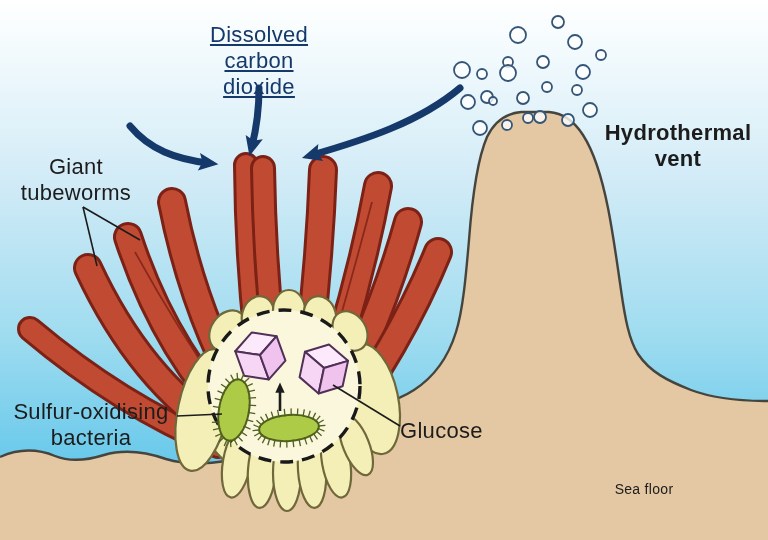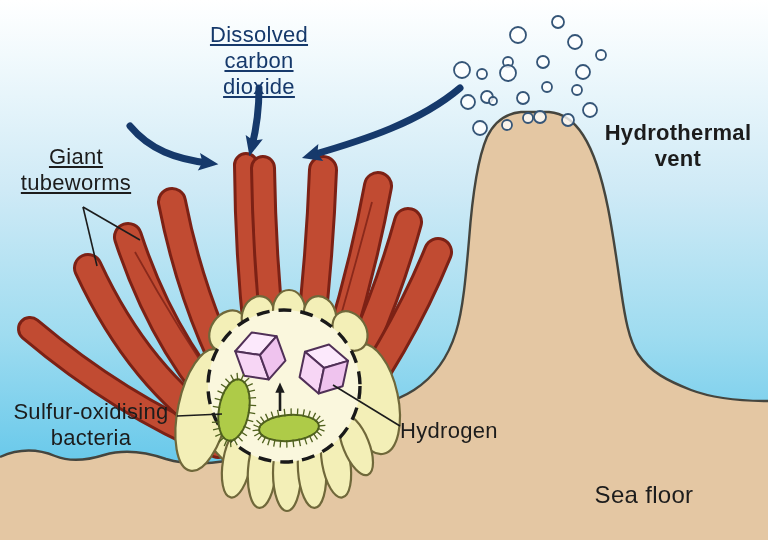--- a/index.html
+++ b/index.html
@@ -10,21 +10,21 @@
       var(--water-top,#ffffff) 0%, #f2fafd 10%, #cfeaf6 35%,
       #9fdcf0 62%, #63c7ea 88%, var(--water-bottom,#4fc0e8) 100%);
   }
   #art{position:absolute;left:0;top:0;width:768px;height:540px;}
   .lbl{
     position:absolute;white-space:pre-line;text-align:center;
     line-height:1.18;font-size:22px;letter-spacing:0.3px;
     color:var(--label-black,#1c1c1c);z-index:5;
   }
   .lbl.navy{color:var(--label-navy,#16396b);}
-  .lbl.small{font-size:24px;}
+  .lbl.small{font-size:14px;}
   .tube-o{fill:none;stroke:var(--tube-outline,#7c2115);stroke-width:30;stroke-linecap:round;}
   .tube-f{fill:none;stroke:var(--tube-red,#c14b32);stroke-width:24;stroke-linecap:round;}
   .tube-o.thin{stroke-width:26;}
   .tube-f.thin{stroke-width:20;}
   .seam{fill:none;stroke:var(--tube-outline,#7c2115);stroke-width:1.8;opacity:.8;}
   .cream{fill:var(--body-cream,#f3efb7);stroke:var(--body-outline,#70683a);stroke-width:2.2;}
   .bubble{fill:rgba(255,255,255,0.78);stroke:var(--bubble-outline,#355577);stroke-width:1.8;}
   .leader{fill:none;stroke:var(--label-black,#1c1c1c);stroke-width:1.6;}
   .navy-arrow{fill:none;stroke:var(--arrow-navy,#16396b);stroke-width:7;stroke-linecap:round;}
   .cube-top{fill:var(--glucose-pink-top,#fce9fc);}
@@ -218,19 +218,19 @@
     <path class="navy-arrow" d="M 130,126 C 150,150 176,159 208,163" marker-end="url(#navyHead)"></path>
     <path class="navy-arrow" d="M 259,88 C 259,112 256,130 252,146" marker-end="url(#navyHead)"></path>
     <path class="navy-arrow" d="M 460,88 C 420,122 364,140 312,155" marker-end="url(#navyHead)"></path>
   </svg>
 
   <div class="lbl navy" style="left:193px;top:22px;width:132px;text-decoration:underline;">Dissolved
 carbon
 dioxide</div>
   <div class="lbl" style="left:593px;top:120px;width:170px;font-weight:bold;">Hydrothermal
 vent</div>
-  <div class="lbl" style="left:8px;top:144px;width:136px;text-decoration:underline;">Giant
+  <div class="lbl" style="left:8px;top:154px;width:136px;">Giant
 tubeworms</div>
   <div class="lbl" style="left:0px;top:399px;width:182px;">Sulfur-oxidising
 bacteria</div>
-  <div class="lbl" style="left:400px;top:418px;width:100px;text-align:left;">Hydrogen</div>
+  <div class="lbl" style="left:400px;top:418px;width:100px;text-align:left;">Glucose</div>
   <div class="lbl small" style="left:594px;top:481px;width:100px;">Sea floor</div>
 </div>
 
 </body></html>

